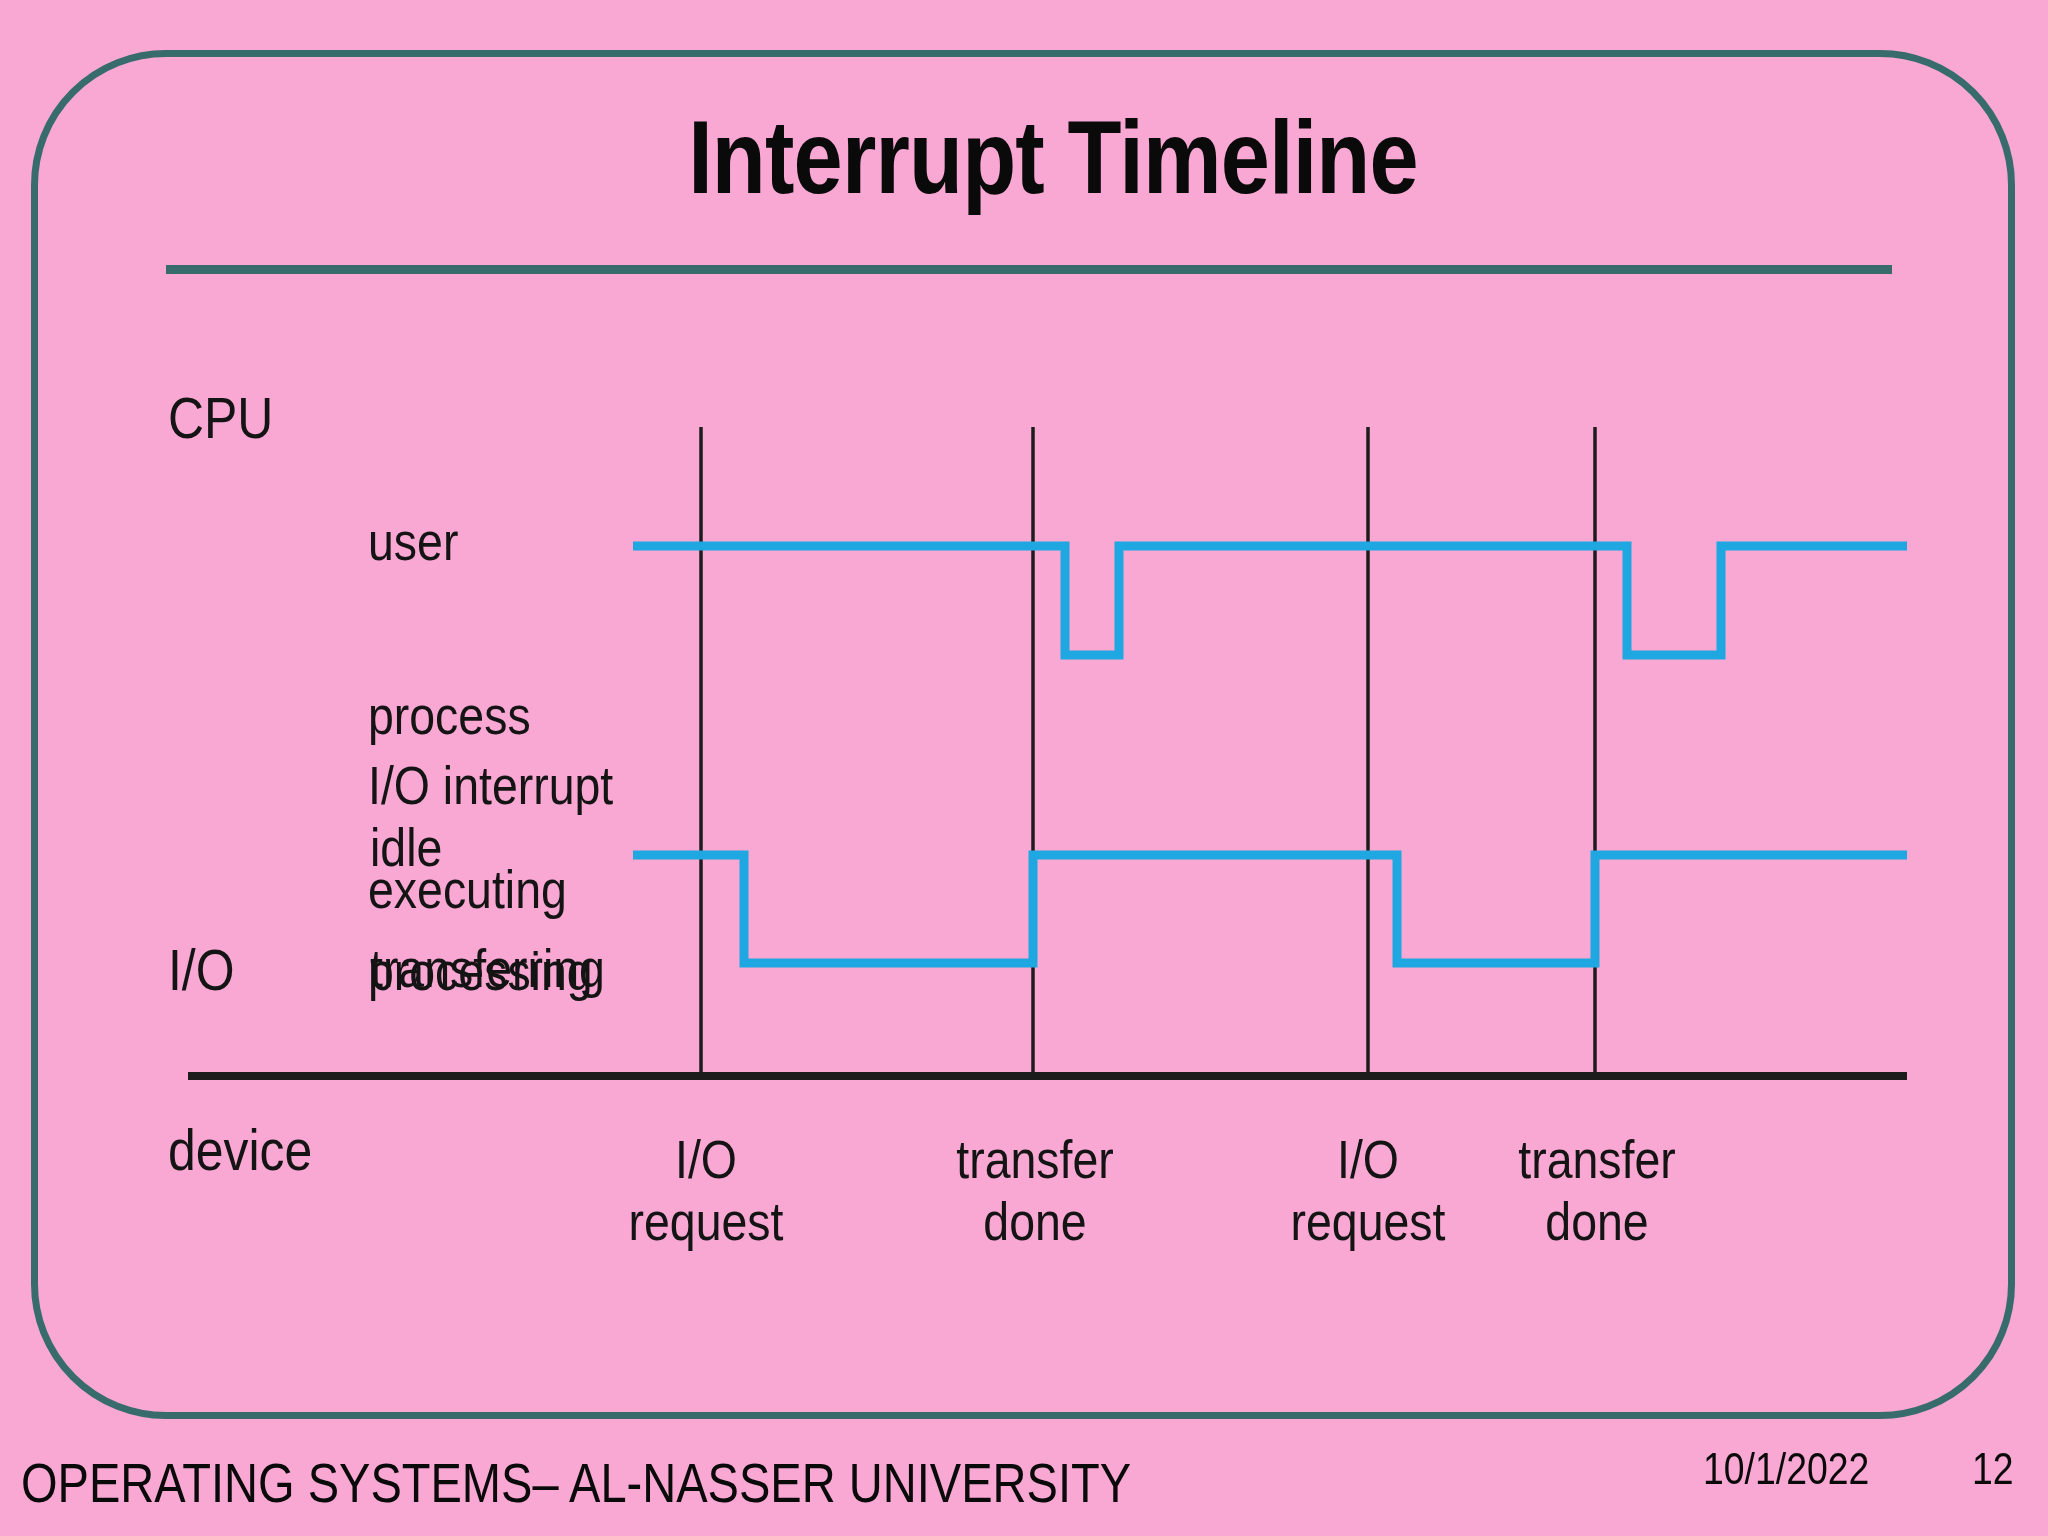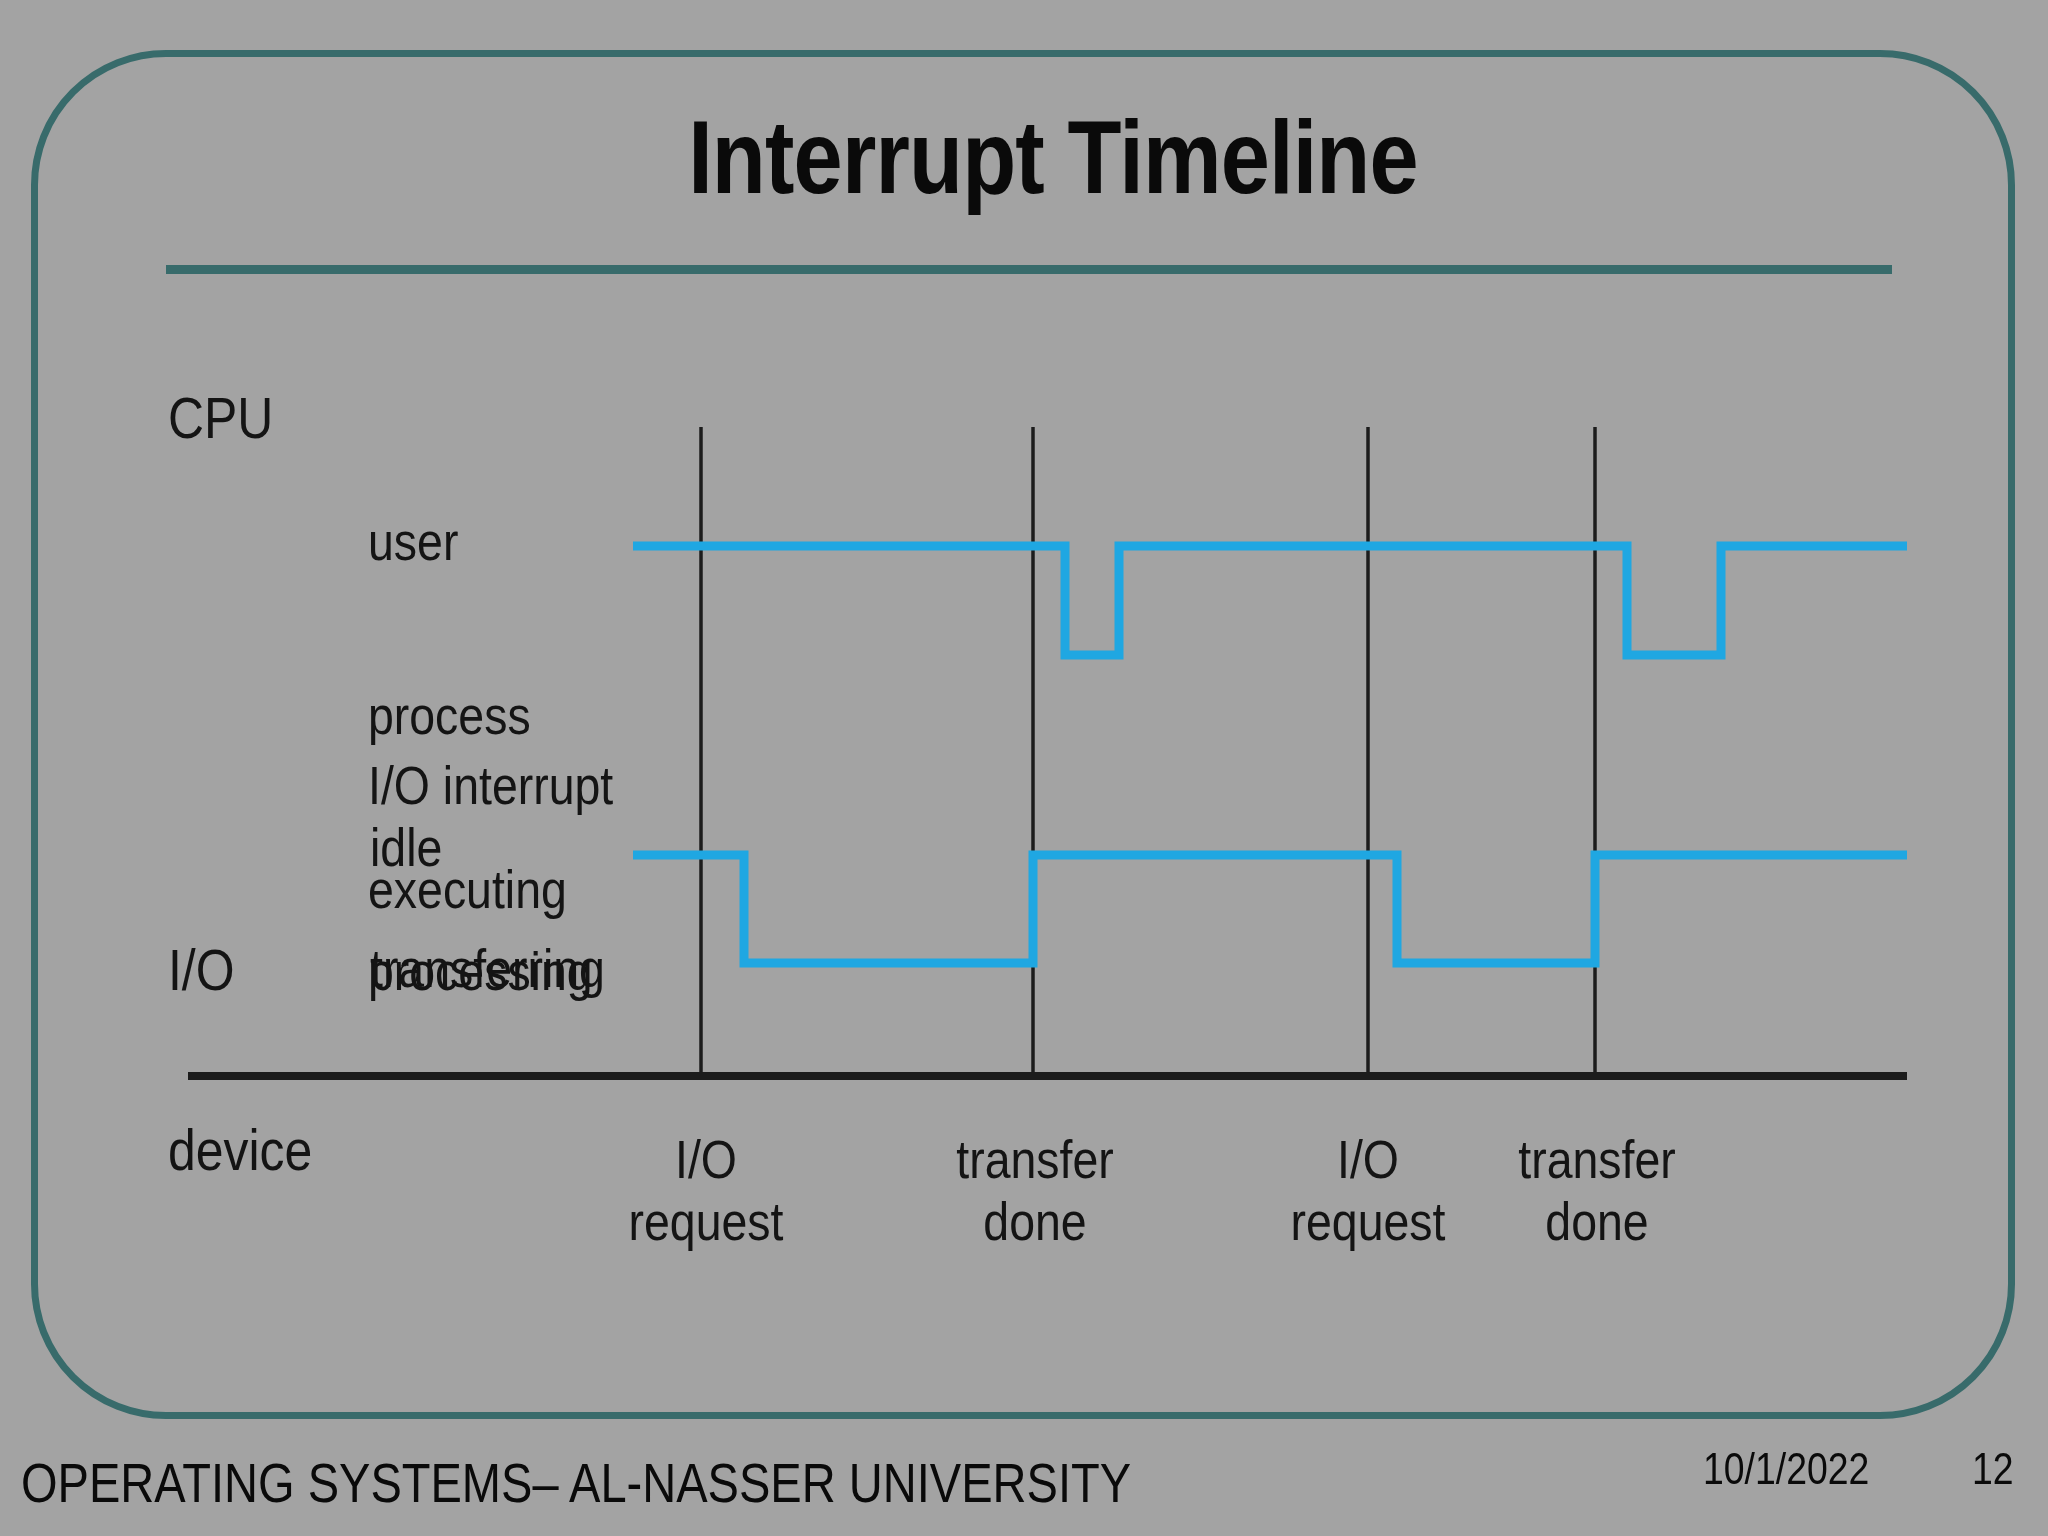--- a/index.html
+++ b/index.html
@@ -1,17 +1,17 @@
 <!DOCTYPE html>
 <html><head>
 <meta charset="utf-8">
 <style>
   html,body{margin:0;padding:0;background:#ffffff;}
   .slide{
-    position:relative;width:2048px;height:1536px;background:#a3a3a3;overflow:hidden;
+    position:relative;width:2048px;height:1536px;background:#f9a8d4;overflow:hidden;
     font-family:"Liberation Sans", sans-serif;color:#141414;
   }
   .frame{
     position:absolute;left:31px;top:50px;width:1984px;height:1369px;
     box-sizing:border-box;border:7px solid #386b6b;border-radius:135px;
   }
   .title{
     position:absolute;left:58px;right:0;top:98px;margin:0;
     text-align:center;font-size:104px;font-weight:bold;letter-spacing:-1px;
     transform:scaleX(0.85);transform-origin:50% 0;white-space:pre;color:#0a0a0a;

